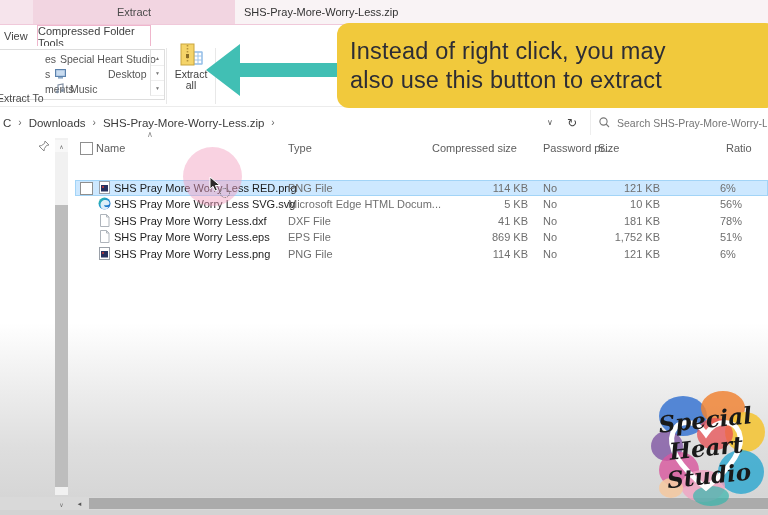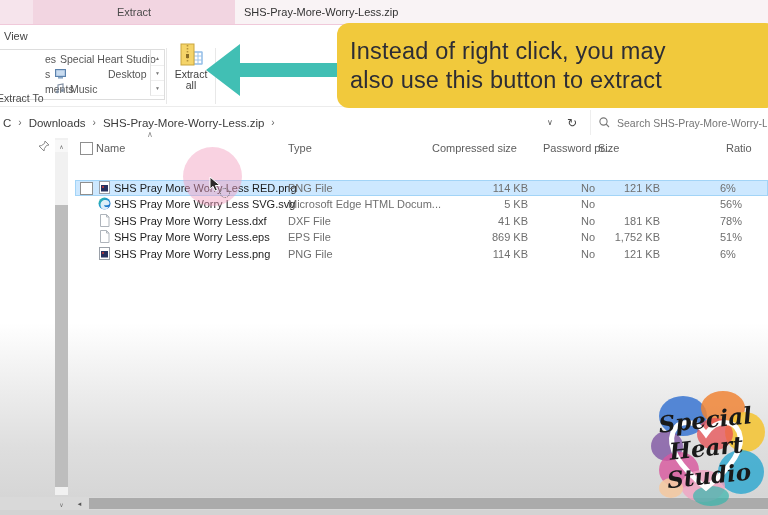--- a/index.html
+++ b/index.html
@@ -65,21 +65,21 @@
   
   #filetable{left:75px;top:0;width:693px;height:140px;font-size:11px;}
   .hdr{position:absolute;top:2px;height:16px;display:flex;align-items:center;color:#5d5d5d;}
   #sort-asc{position:absolute;left:72px;top:-8px;font-size:8px;color:#888;}
   .row{position:absolute;left:0;width:693px;height:16px;}
   .row.selected{background:#cde8ff;box-shadow:inset 0 0 0 1px #a2d4f7;}
   .cell{position:absolute;top:0;height:16px;display:flex;align-items:center;color:#6f6f6f;white-space:nowrap;}
   .c-name{left:39px;color:#1d1d1d;}
   .c-type{left:213px;}
   .c-comp{left:353px;width:100px;justify-content:flex-end;}
-  .c-pass{left:468px;margin-left:38px;}
+  .c-pass{left:468px;}
   .c-size{left:485px;width:100px;justify-content:flex-end;}
   .c-ratio{left:645px;}
   .checkbox{position:absolute;left:5px;top:2px;width:11px;height:11px;border:1px solid #8f8f8f;background:#fff;}
   .ficon{position:absolute;left:23px;top:1px;width:13px;height:13px;}
 
   
   #hscroll{left:0;top:497px;width:768px;height:13px;background:#d9d9d9;}
   #hscroll-left{position:absolute;left:72px;top:0;width:15px;height:13px;display:flex;align-items:center;
     justify-content:center;font-size:6px;color:#555;}
   #hscroll-thumb{position:absolute;left:89px;top:1px;width:679px;height:11px;background:#ababab;}
@@ -109,20 +109,21 @@
     <div class="abs" id="corner-band"></div>
     <div class="abs" id="context-band">
       <span>Extract</span>
     </div>
     <div class="abs" id="win-title">SHS-Pray-More-Worry-Less.zip</div>
   </div>
   <div class="abs" id="title-sep"></div>
 
   <div class="abs" id="tabrow">
     <div class="tab" id="tab-view">View</div>
+    <div class="tab" id="tab-cft">Compressed Folder Tools</div>
   </div>
 
   <div class="abs" id="ribbon">
     <div class="abs" id="gallery-box" style="left:-30px;top:3px;width:193px;height:49px;border:1px solid #ddd;"></div>
 
     <div class="gal-cut" style="top:5px;">es</div>
     <div class="gal-cut" style="top:20px;">s</div>
     <div class="gal-cut" style="top:35px;">ments</div>
 
     <div class="gal-item" style="top:5px;">
@@ -250,20 +251,21 @@
                 <stop offset="1" stop-color="#1b5fc4"></stop>
           </linearGradient>
             </defs>
           <circle cx="6.5" cy="6.5" r="6" fill="url(#eg)"></circle>
           <path d="M2.5 8c0-3 2-5 5-5 2.5 0 4 1.4 4 3.2 0 1.3-1 2-2.4 2H6c.1 1.2 1.2 1.8 2.5 1.8 1 0 1.7-.3 2.2-.6-.7 1.8-2.3 3-4.2 3-2.8 0-4-2.2-4-4.4z" fill="#fff" opacity=".85"></path>
         </svg>
         <div class="cell c-type">Microsoft Edge HTML Docum...</div>
         <div class="cell c-name">SHS Pray More Worry Less SVG.svg</div>
         <div class="cell c-comp">5 KB</div>
         <div class="cell c-pass">No</div>
+        <div class="cell c-size">10 KB</div>
         <div class="cell c-ratio">56%</div>
       </div>
 
       <div class="row" style="top:75px;">
         <svg class="ficon" viewBox="0 0 13 13">
           <path d="M2.5 .5h6l2.5 2.5v9.5h-8.5z" fill="#fff" stroke="#aeb4bb"></path>
             <path d="M8.5 .5v2.5h2.5" fill="none" stroke="#aeb4bb"></path>
         </svg>
         <div class="cell c-name">SHS Pray More Worry Less.dxf</div>
         <div class="cell c-type">DXF File</div>

